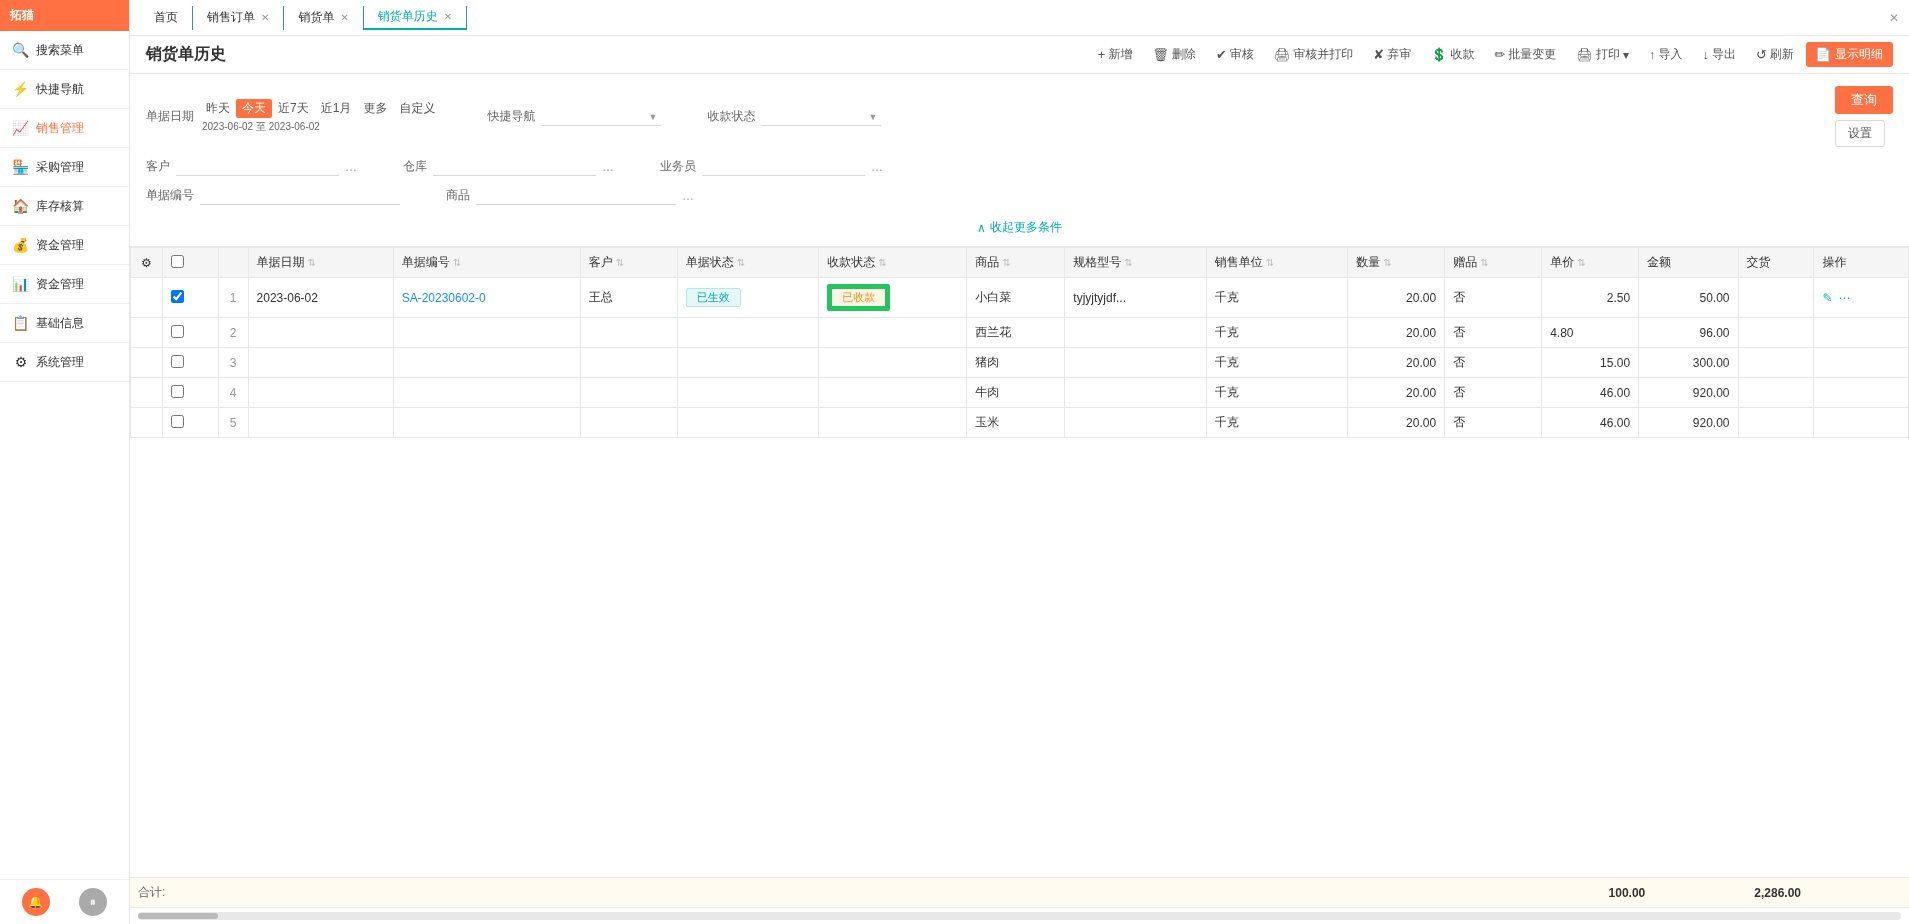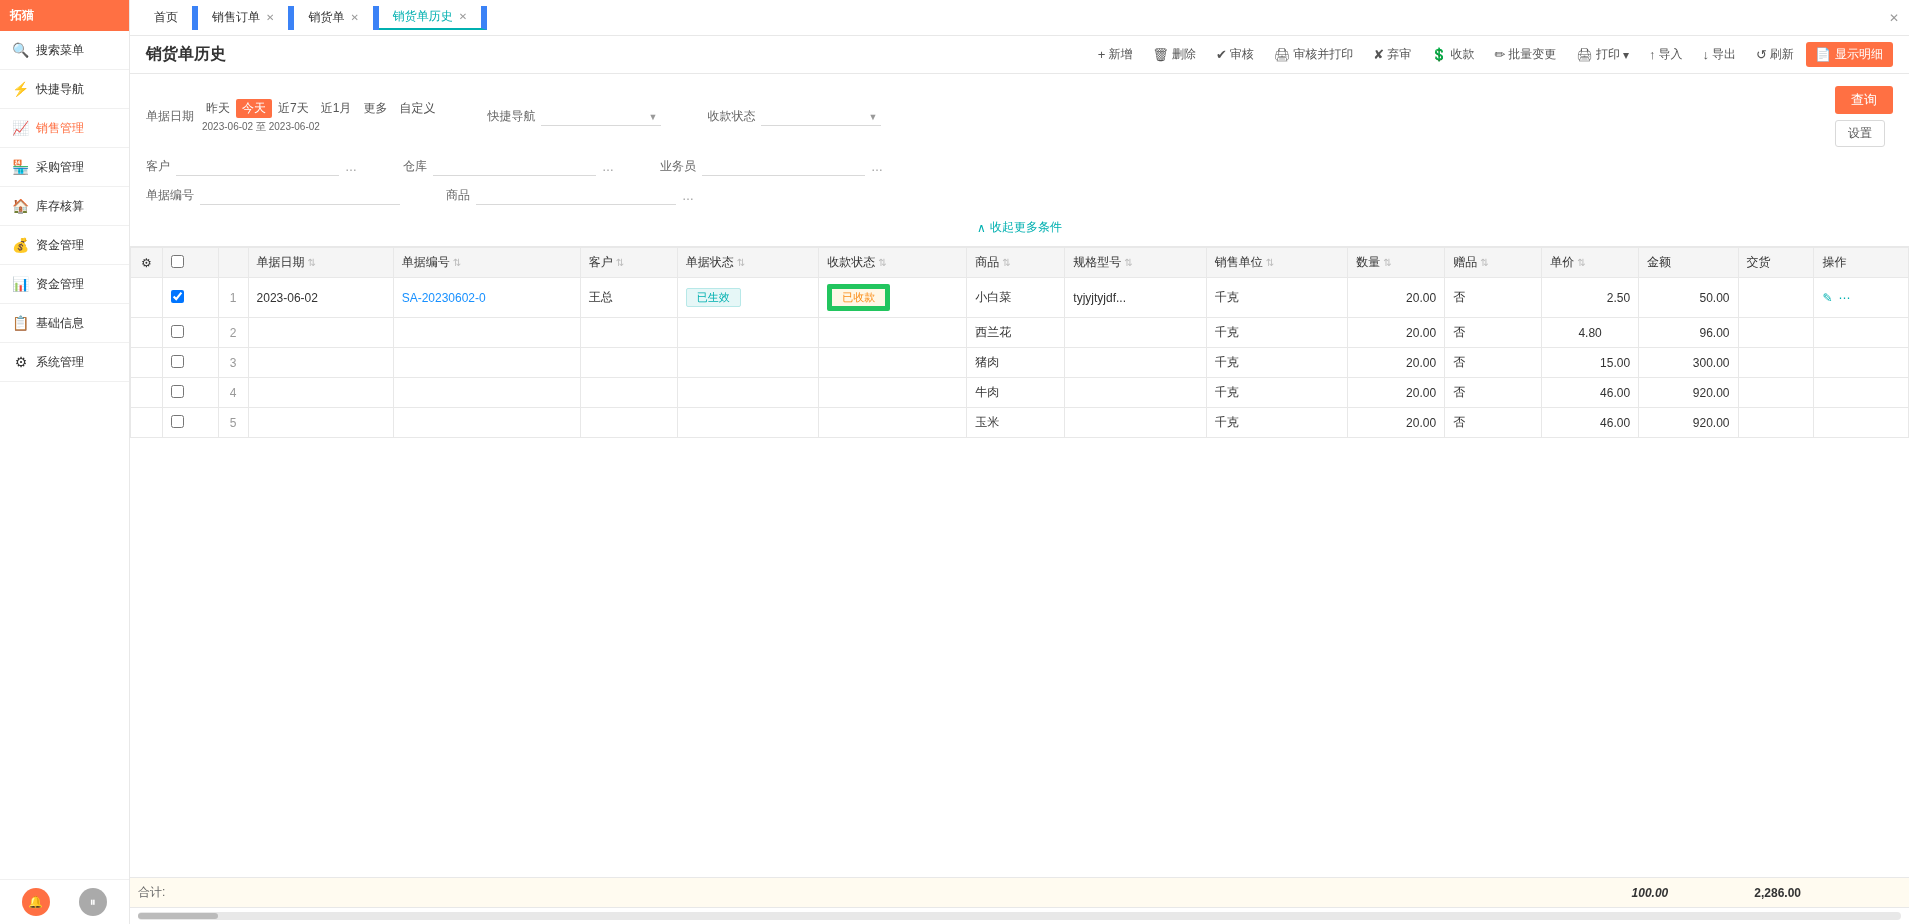--- a/index.html
+++ b/index.html
@@ -81,21 +81,21 @@
       padding: 0 10px;
       flex-shrink: 0;
     }
     .tab {
       display: flex;
       align-items: center;
       padding: 0 14px;
       height: 24px;
       cursor: pointer;
       color: #333;
-      border-right: 6px solid #3b82f6;
+      border-right: 1px solid #3b82f6;
       font-size: 12px;
       white-space: nowrap;
     }
     .tab.active {
       background: #fff;
       color: #00b0b0;
       border-bottom: 2px solid #00b0b0;
     }
     .tab-close {
       margin-left: 6px;
@@ -672,21 +672,21 @@
       <td></td>
       <td></td>
       <td></td>
       <td></td>
       <td></td>
       <td>西兰花</td>
       <td></td>
       <td>千克</td>
       <td style="text-align:right;">20.00</td>
       <td>否</td>
-      <td style="text-align:center;">4.80</td>
+      <td style="text-align:left;">4.80</td>
       <td style="text-align:right;">96.00</td>
       <td></td>
       <td></td>
     </tr>
           <tr>
       <td class="gear-col"></td>
       <td><input type="checkbox" style=""></td>
       <td class="row-num">3</td>
       <td></td>
       <td></td>
@@ -741,21 +741,21 @@
       <td></td>
       <td></td>
     </tr>
         </tbody>
     </table>
   </div>
 
   <div class="table-footer">
     <span class="footer-label">合计:</span>
     <span style="flex:1;"></span>
-    <span class="footer-value" style="margin-right:86px;font-style:italic;">100.00</span>
+    <span class="footer-value" style="margin-right:109px;">100.00</span>
     <span class="footer-value" style="margin-right:100px;">2,286.00</span>
   </div>
 
   <div style="padding:4px 8px; background:#fff; border-top: 1px solid #e8e8e8;">
     <div class="scroll-bar">
       <div class="scroll-thumb"></div>
     </div>
   </div>
 
 

